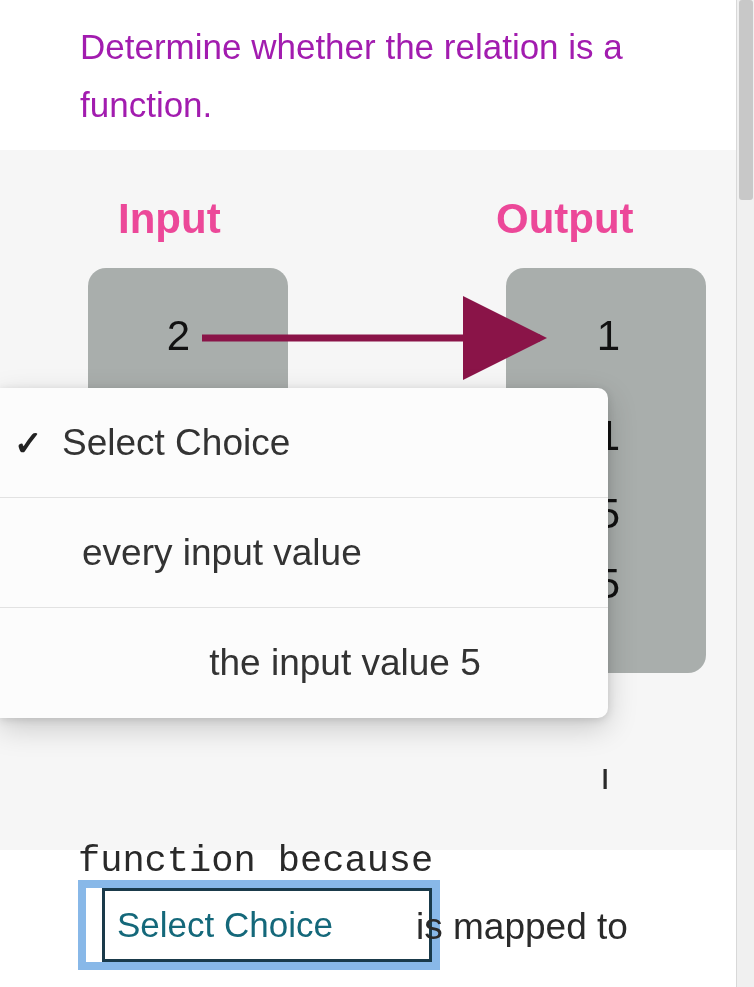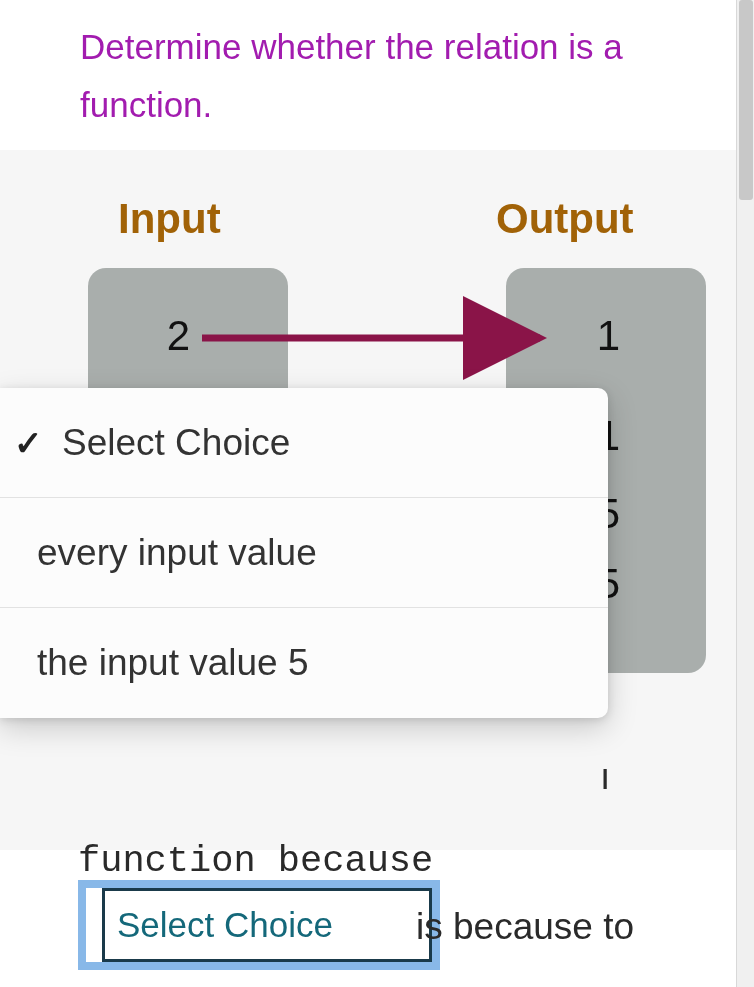--- a/index.html
+++ b/index.html
@@ -36,21 +36,21 @@
   .diagram-bg {
     position: absolute;
     left: 0; top: 150px;
     width: 736px; height: 700px;
     background: #f6f6f6;
   }
   .col-header {
     position: absolute;
     font-size: 42px;
     font-weight: 700;
-    color: #a16207;
+    color: #ec4899;
   }
   .col-header.input { left: 118px; top: 195px; }
   .col-header.output { left: 496px; top: 195px; }
   .box {
     position: absolute;
     width: 200px;
     background: #a9aeac;
     border-radius: 18px;
   }
   .box.input-box  { left: 88px;  top: 268px; height: 405px; }
@@ -74,28 +74,28 @@
     width: 608px;
     background: #fcfcfc;
     border-radius: 0 10px 10px 0;
     box-shadow: 0 10px 30px rgba(0,0,0,0.18), 0 2px 8px rgba(0,0,0,0.12);
     overflow: hidden;
   }
   .dd-item {
     height: 110px;
     display: flex;
     align-items: center;
-    padding-left: 37px;
+    padding-left: 82px;
     font-size: 37px;
     color: #333;
     border-bottom: 1px solid #e2e2e2;
     cursor: pointer;
     position: relative;
   }
-  .dd-item:last-child { border-bottom: none; }
+  .dd-item:last-child { border-bottom: none; justify-content: center; }
   .dd-item.selected { padding-left: 62px; }
   .dd-check {
     position: absolute;
     left: 14px;
     font-size: 34px;
     color: #222;
     font-weight: 700;
   }
   .sentence-frag {
     position: absolute;
@@ -175,13 +175,13 @@
 
 <div class="sentence-frag frag-right">ı</div>
 <div class="sentence-frag frag2">function because</div>
 
 <div class="select-box">
   <div class="select-box-inner">
     <span class="select-box-text">Select Choice</span>
   </div>
 </div>
 
-<div class="sentence-frag frag3">is because to</div>
+<div class="sentence-frag frag3">is mapped to</div>
 
 </body></html>

